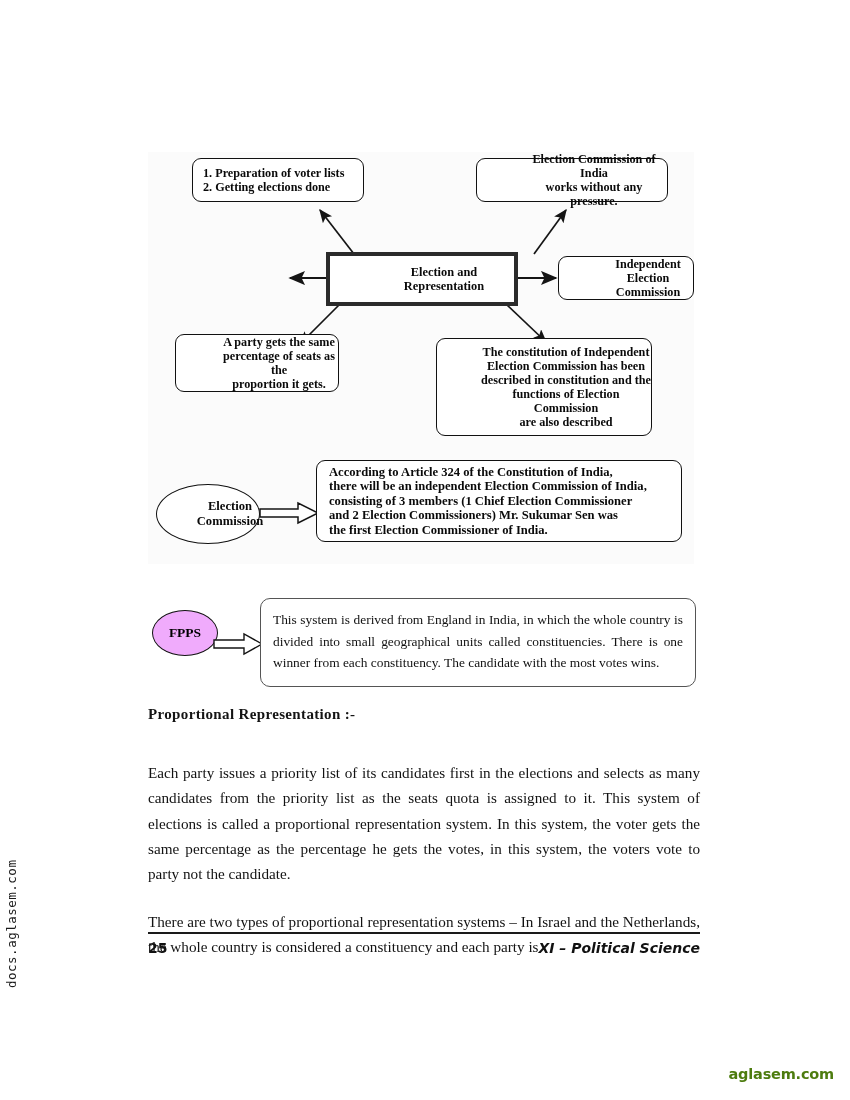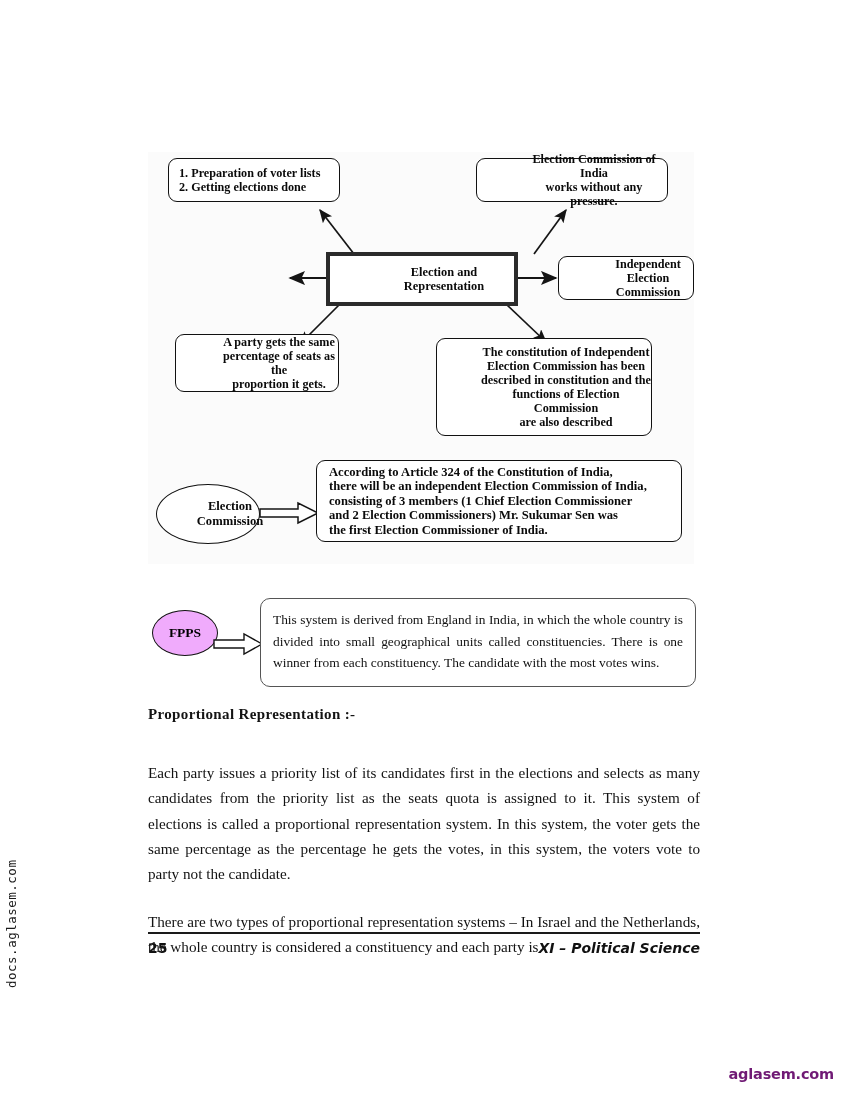--- a/index.html
+++ b/index.html
@@ -33,21 +33,21 @@
   }
 
   
   #brand-logo {
     position: absolute;
     right: 16px;
     bottom: 18px;
     font-family: "DejaVu Sans", "Liberation Sans", sans-serif;
     font-weight: bold;
     font-size: 14.5px;
-    color: #701a75;
+    color: #4d7c0f;
     letter-spacing: -0.2px;
   }
 
   
   #diagram-panel {
     position: absolute;
     left: 148px;
     top: 152px;
     width: 546px;
     height: 412px;
@@ -198,21 +198,21 @@
 
     <line x1="370" y1="126" x2="408" y2="126" stroke="#151515" stroke-width="2.1" marker-end="url(#ah)"></line>
 
     <line x1="192" y1="152" x2="152" y2="192" stroke="#151515" stroke-width="1.7" marker-end="url(#ah)"></line>
 
     <line x1="358" y1="152" x2="398" y2="190" stroke="#151515" stroke-width="1.7" marker-end="url(#ah)"></line>
 
     <path d="M112,357 L150,357 L150,351 L170,361 L150,371 L150,365 L112,365 Z" fill="#ffffff" stroke="#151515" stroke-width="1.5" stroke-linejoin="miter"></path>
   </svg>
 
-  <div class="dg rounded" style="left:20px; top:6px; width:172px; height:44px; font-size:12.2px; align-items:flex-start; padding-left:10px;">
+  <div class="dg rounded" style="left:44px; top:6px; width:172px; height:44px; font-size:12.2px; align-items:flex-start; padding-left:10px;">
     <span>1. Preparation of voter lists</span>
     <span>2. Getting elections done</span>
   </div>
 
   <div class="dg rounded" style="left:328px; top:6px; width:192px; height:44px; font-size:12.2px;">
     <span>Election Commission of India</span>
     <span>works without any pressure.</span>
   </div>
 
   <div class="dg center" style="left:178px; top:100px; width:192px; height:54px; font-size:12.4px;">

